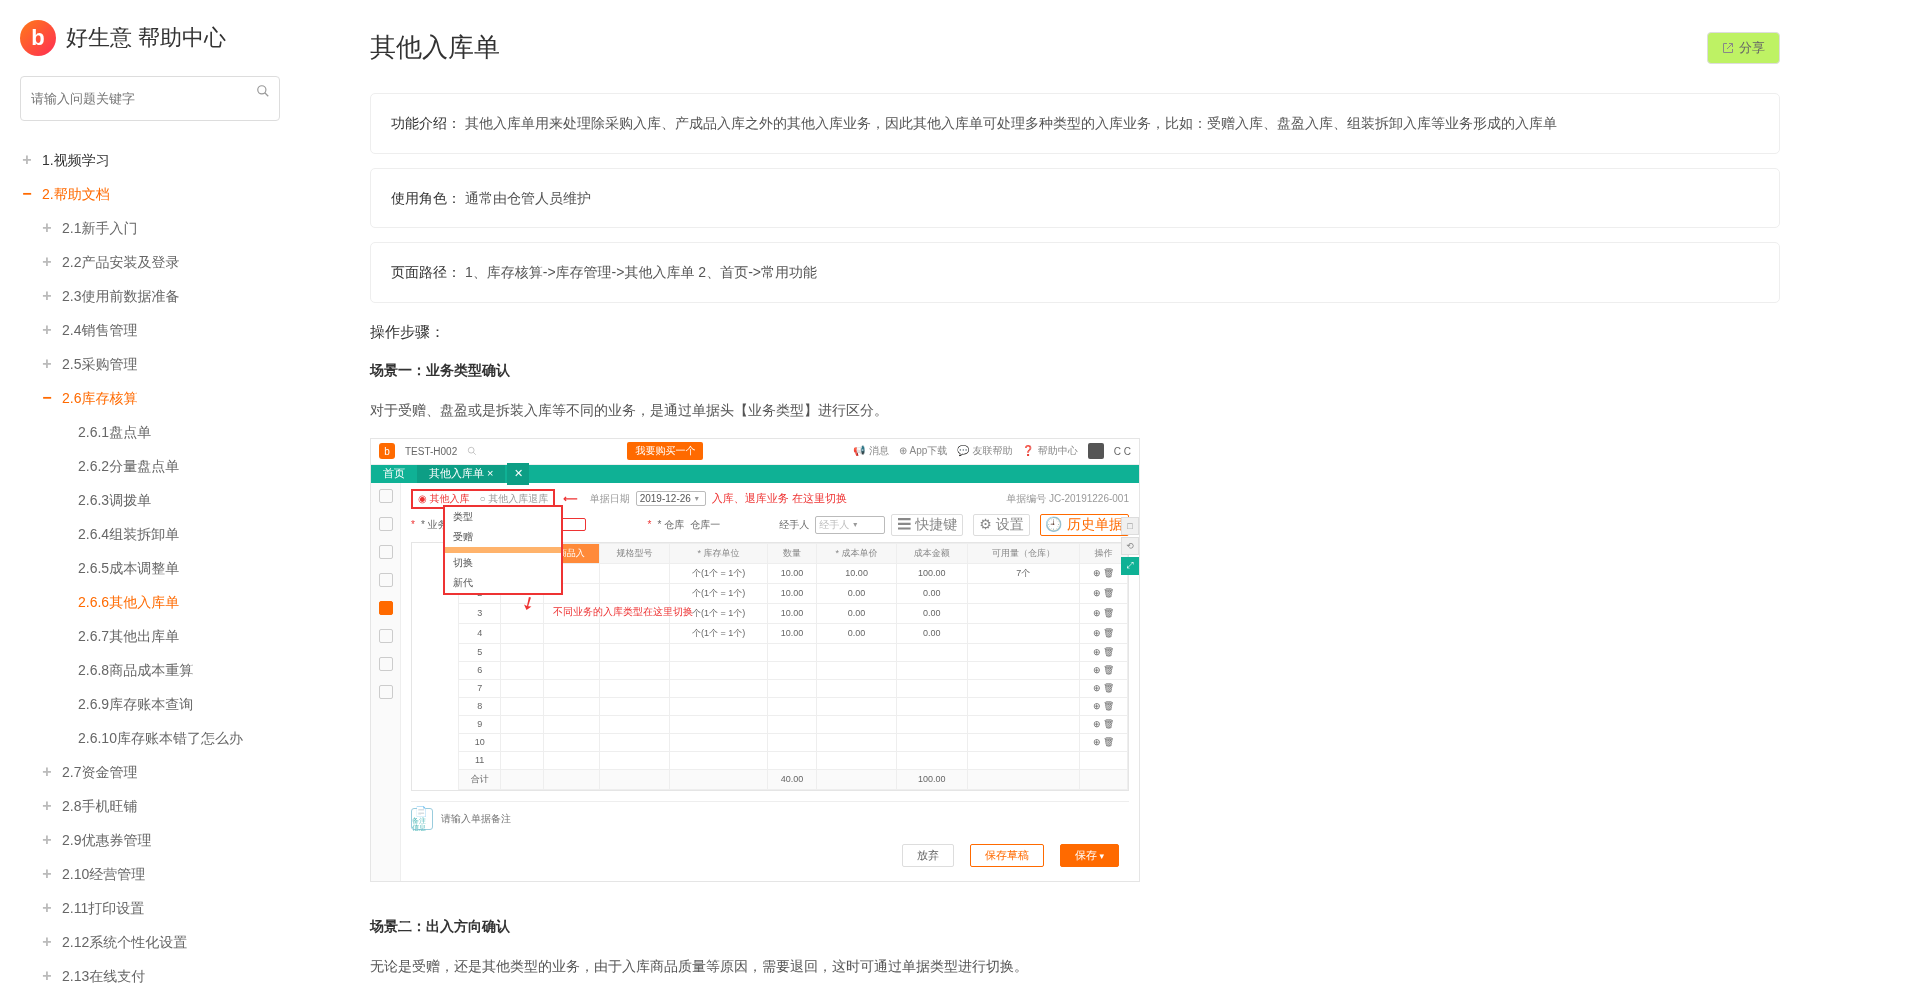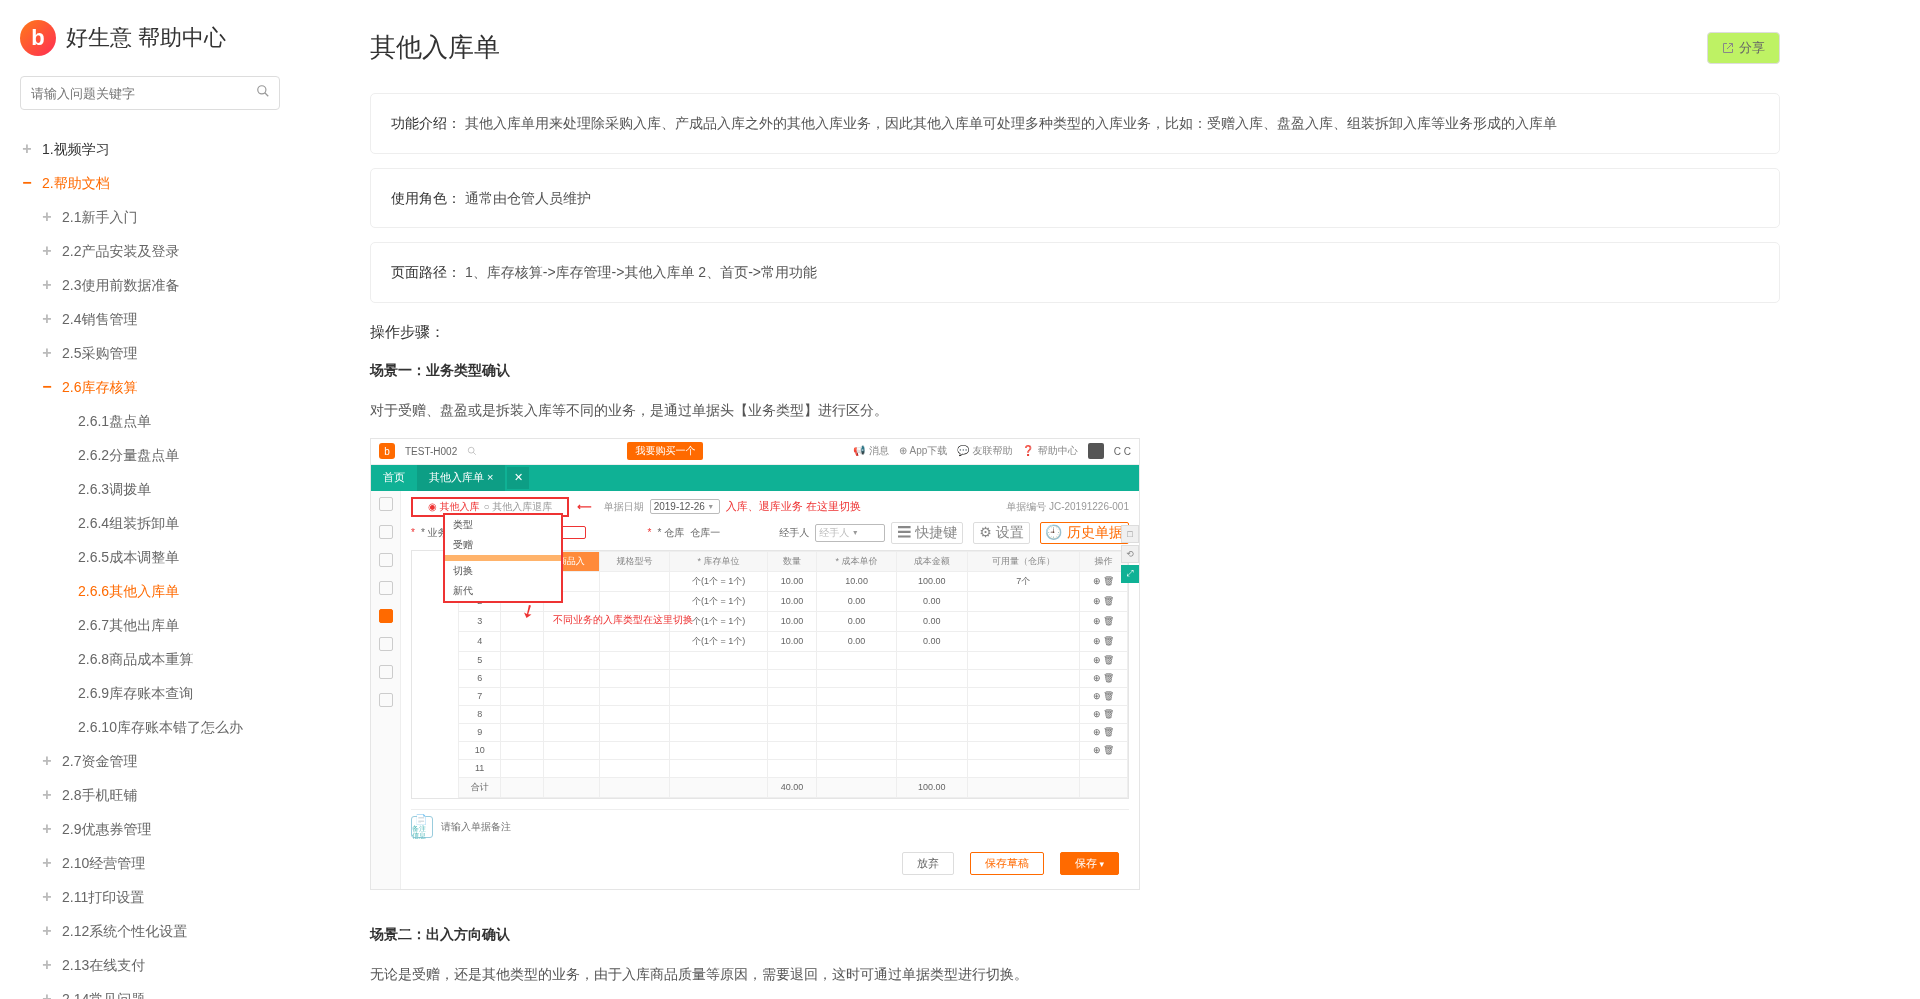--- a/index.html
+++ b/index.html
@@ -5,21 +5,21 @@
 * { margin: 0; padding: 0; box-sizing: border-box; }
 body { font-family: "Microsoft YaHei", "PingFang SC", sans-serif; font-size: 14px; color: #333; background: #fff; }
 .container { display: flex; width: 1920px; }
 
 
 .sidebar { width: 310px; padding: 20px 0 20px 20px; background: #fff; }
 .logo-row { display: flex; align-items: center; margin-bottom: 20px; }
 .logo { width: 36px; height: 36px; border-radius: 50%; background: linear-gradient(135deg,#ff7a18,#ff2d55); display: flex; align-items: center; justify-content: center; color: #fff; font-weight: bold; font-size: 22px; margin-right: 10px; }
 .logo-title { font-size: 22px; font-weight: 500; color: #333; }
 .search-box { position: relative; width: 260px; margin-bottom: 22px; }
-.search-box input { width: 100%; height: 34px; border: 1px solid #ddd; border-radius: 4px; padding: 0 36px 0 10px; font-size: 13px; outline: none; }
+.search-box input { width: 100%; height: 45px; border: 1px solid #ddd; border-radius: 4px; padding: 0 36px 0 10px; font-size: 13px; outline: none; }
 .search-box .search-icon { position: absolute; right: 10px; top: 8px; color: #999; font-size: 14px; }
 
 .nav { list-style: none; }
 .nav li { line-height: 34px; color: #666; cursor: pointer; display: flex; align-items: center; }
 .nav li .plus-icon { width: 14px; height: 14px; display: inline-flex; align-items: center; justify-content: center; margin-right: 8px; color: #bbb; font-size: 16px; font-weight: bold; }
 .nav li .minus-icon { width: 14px; height: 14px; display: inline-flex; align-items: center; justify-content: center; margin-right: 8px; color: #ff6a00; font-size: 16px; font-weight: bold; }
 .nav li.level1 { font-weight: 500; color: #333; }
 .nav li.level2 { padding-left: 20px; }
 .nav li.level3 { padding-left: 58px; }
 .nav li.active > span.label, .nav li.active { color: #ff6a00; }
@@ -41,33 +41,33 @@
 
 .shot { border: 1px solid #e5e5e5; width: 770px; font-size: 11px; margin: 14px 0 30px; background: #fff; }
 .shot-top { height: 26px; background: #fff; display: flex; align-items: center; padding: 0 8px; gap: 10px; border-bottom: 1px solid #eee; }
 .shot-top .mini-logo { width: 16px; height: 16px; border-radius: 3px; background: #ff6a00; color: #fff; font-size: 10px; display: flex; align-items: center; justify-content: center; }
 .shot-top .acct { font-size: 10px; color: #666; }
 .shot-top .spacer { flex: 1; }
 .shot-top .orange-btn { background: #ff6a00; color: #fff; padding: 2px 8px; border-radius: 2px; font-size: 10px; }
 .shot-top .top-link { font-size: 10px; color: #888; }
 .shot-top .avatar { width: 16px; height: 16px; background: #555; border-radius: 2px; }
 
-.shot-tabs { height: 26px; background: #0fb195; display: flex; align-items: center; font-size: 11px; color: #fff; }
+.shot-tabs { height: 18px; background: #0fb195; display: flex; align-items: center; font-size: 11px; color: #fff; }
 .shot-tabs .tab { padding: 0 12px; height: 100%; display: flex; align-items: center; }
 .shot-tabs .tab.sel { background: #0d9e85; }
 .shot-tabs .close-x { margin-left: auto; width: 22px; height: 22px; background: #0d9e85; display: flex; align-items: center; justify-content: center; margin: 2px; }
 
 .shot-body { display: flex; }
 .shot-rail { width: 30px; background: #fafafa; border-right: 1px solid #eee; display: flex; flex-direction: column; align-items: center; padding-top: 6px; gap: 14px; }
 .shot-rail .rail-ic { width: 14px; height: 14px; border: 1px solid #ccc; border-radius: 2px; }
 .shot-rail .rail-ic.on { background: #ff6a00; border-color: #ff6a00; }
 .shot-content { flex: 1; padding: 6px 10px; position: relative; }
 
 .form-row { display: flex; align-items: center; gap: 6px; margin-bottom: 5px; font-size: 10px; color: #666; }
-.red-frame { border: 2px solid #e33; padding: 1px 15px; display: inline-flex; align-items: center; gap: 4px; }
+.red-frame { border: 2px solid #e33; padding: 1px 5px; display: inline-flex; align-items: center; gap: 10px; }
 .red-radio { color: #e33; }
 .arrow1 { color: #e33; font-weight: bold; margin: 0 6px 0 2px; }
 .red-note { color: #e33; font-size: 11px; }
 .date-box { border: 1px solid #bbb; padding: 1px 6px 1px 3px; border-radius: 2px; color: #555; font-size: 10px; display: inline-flex; align-items: center; }
 .date-box::after { content: "▾"; margin-left: 4px; color: #999; font-size: 8px; }
 
 .shot-tools { position: absolute; right: 0; top: 34px; display: flex; flex-direction: column; gap: 2px; }
 .shot-tools .tool { width: 18px; height: 18px; background: #f0f0f0; border: 1px solid #ddd; font-size: 9px; display: flex; align-items: center; justify-content: center; color: #888; }
 .shot-tools .tool.teal { background: #0fb195; border-color: #0fb195; color: #fff; }
 

